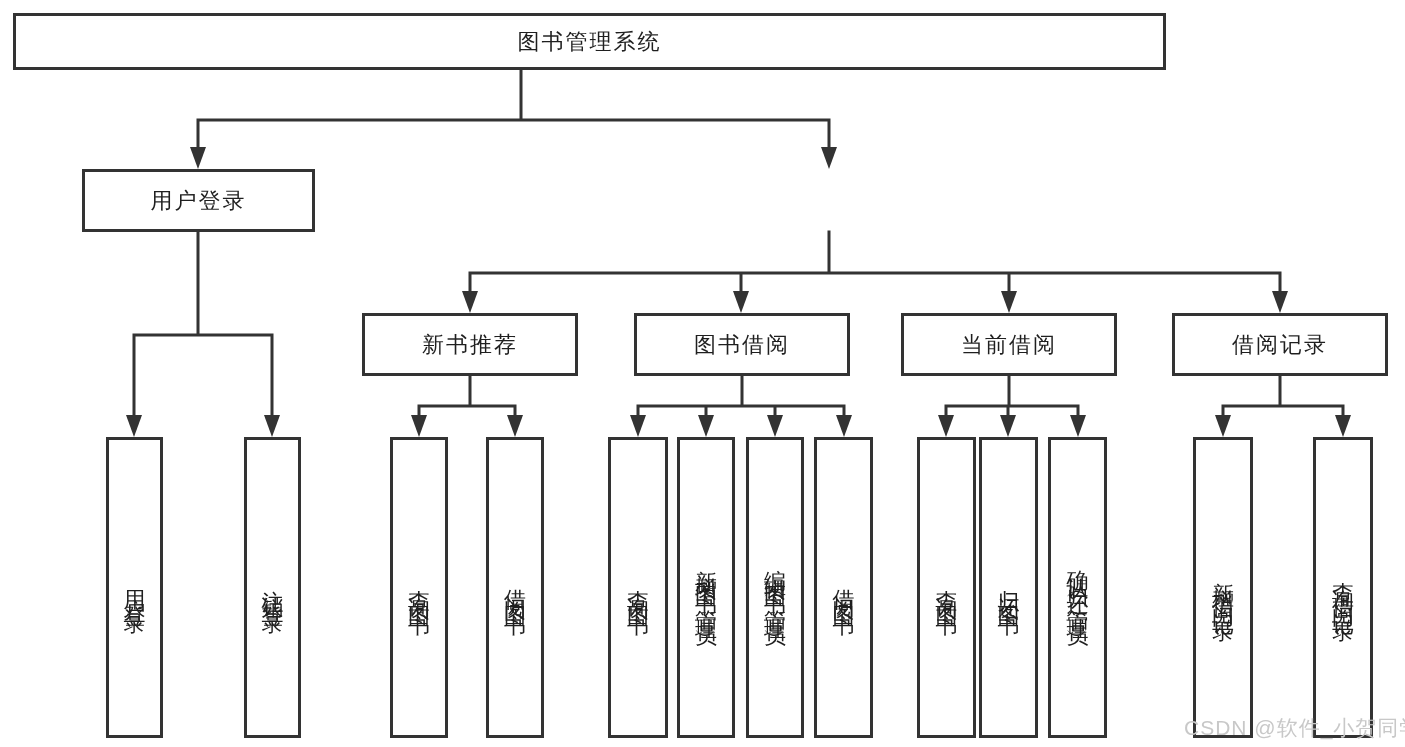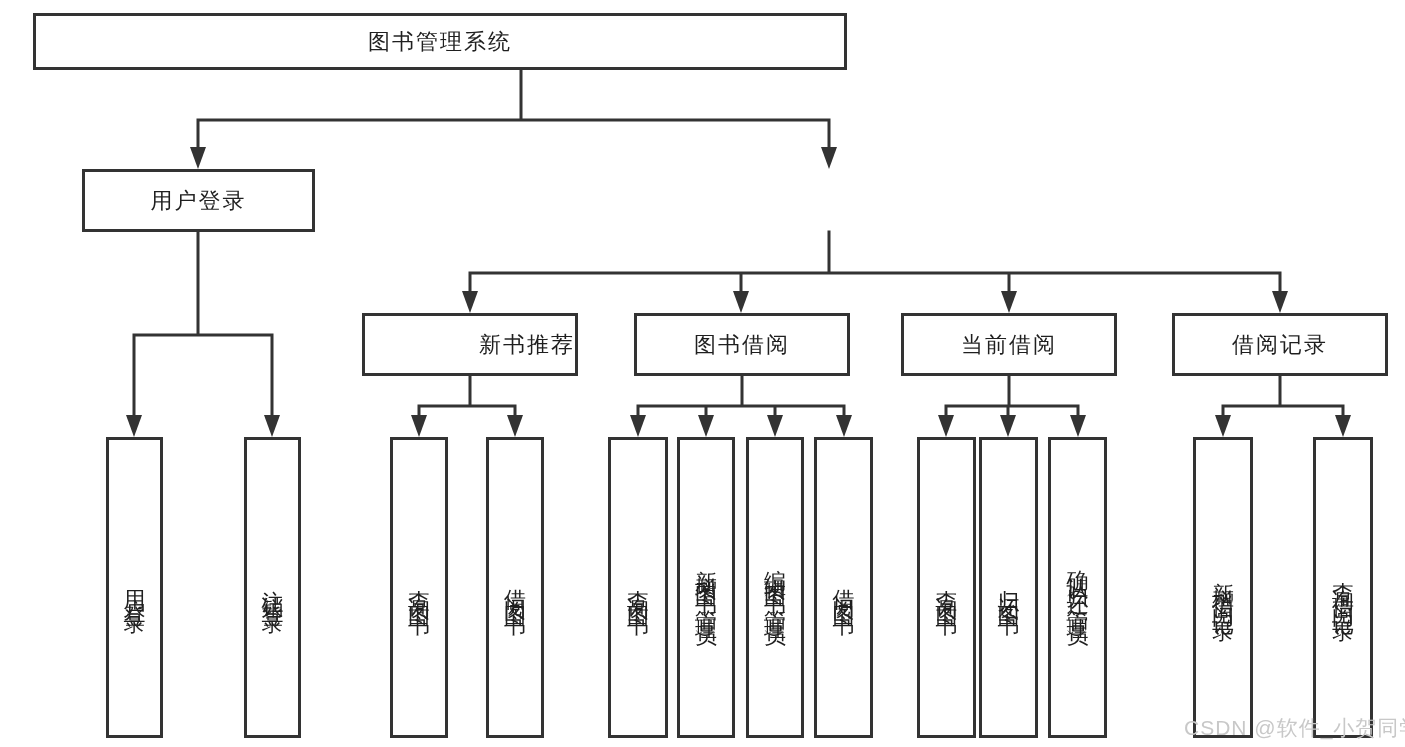--- a/index.html
+++ b/index.html
@@ -50,24 +50,24 @@
   }
   .leaf span {
     writing-mode: vertical-rl;
     text-orientation: mixed;
     font-size: 22px;
     letter-spacing: 8px;
     line-height: 1;
   }
 
   
-  .n-root            { left: 33px;   top: 13px;  width: 814px; height: 57px; text-align: center; }
+  .n-root            { left: 13px;   top: 13px;  width: 1153px; height: 57px; text-align: center; }
   .n-user-login      { left: 82px;   top: 169px; width: 233px;  height: 63px; }
   .n-book-mgmt       { left: 712px;  top: 169px; width: 235px;  height: 63px; }
-  .n-new-book-rec    { left: 362px;  top: 313px; width: 216px;  height: 63px; justify-content: flex-end; }
+  .n-new-book-rec    { left: 362px;  top: 313px; width: 216px;  height: 63px; }
   .n-book-borrow     { left: 634px;  top: 313px; width: 216px;  height: 63px; }
   .n-current-borrow  { left: 901px;  top: 313px; width: 216px;  height: 63px; }
   .n-borrow-record   { left: 1172px; top: 313px; width: 216px;  height: 63px; }
 
   .leaf { top: 437px; height: 301px; }
   .n-leaf-user-login     { left: 106px;  width: 57px; }
   .n-leaf-logout         { left: 244px;  width: 57px; }
   .n-leaf-query-book-1   { left: 390px;  width: 58px; }
   .n-leaf-borrow-book-1  { left: 486px;  width: 58px; }
   .n-leaf-query-book-2   { left: 608px;  width: 60px; }

